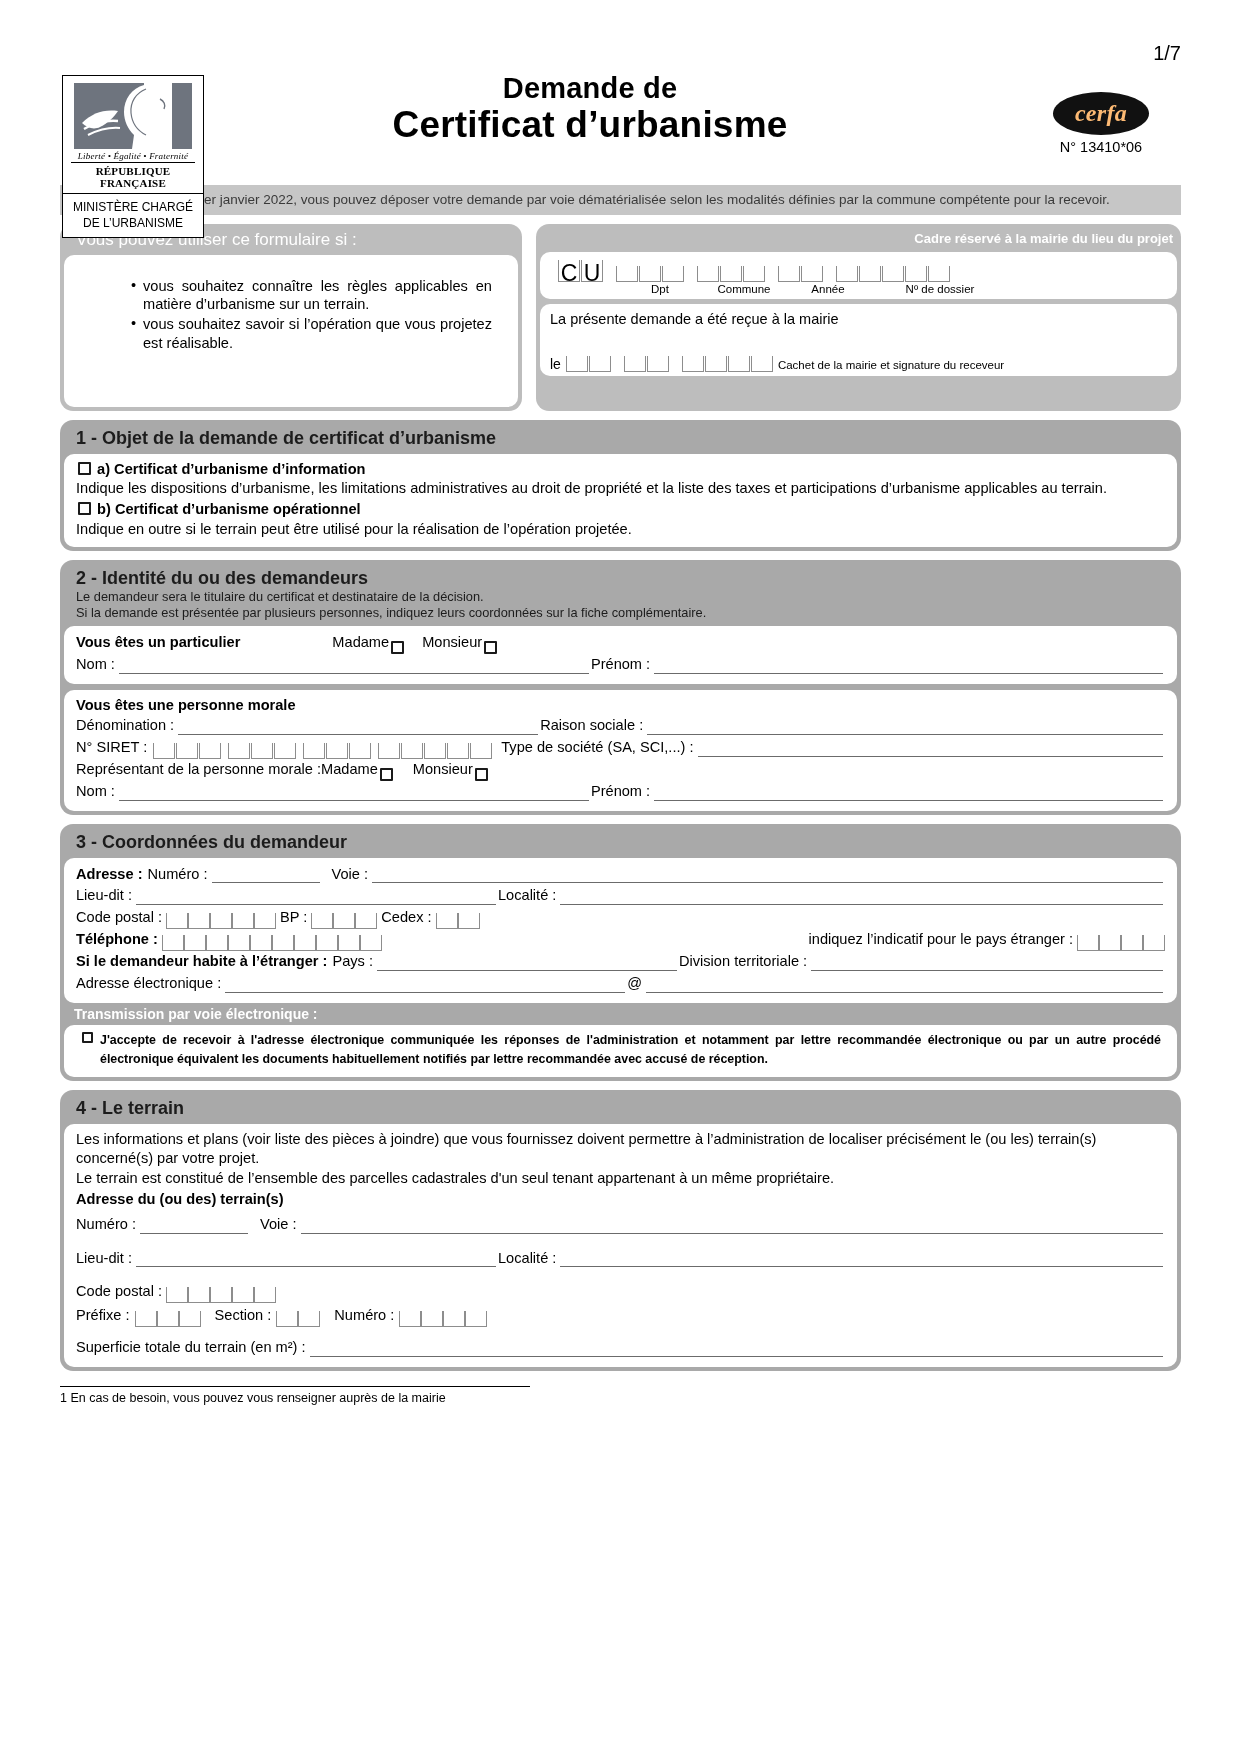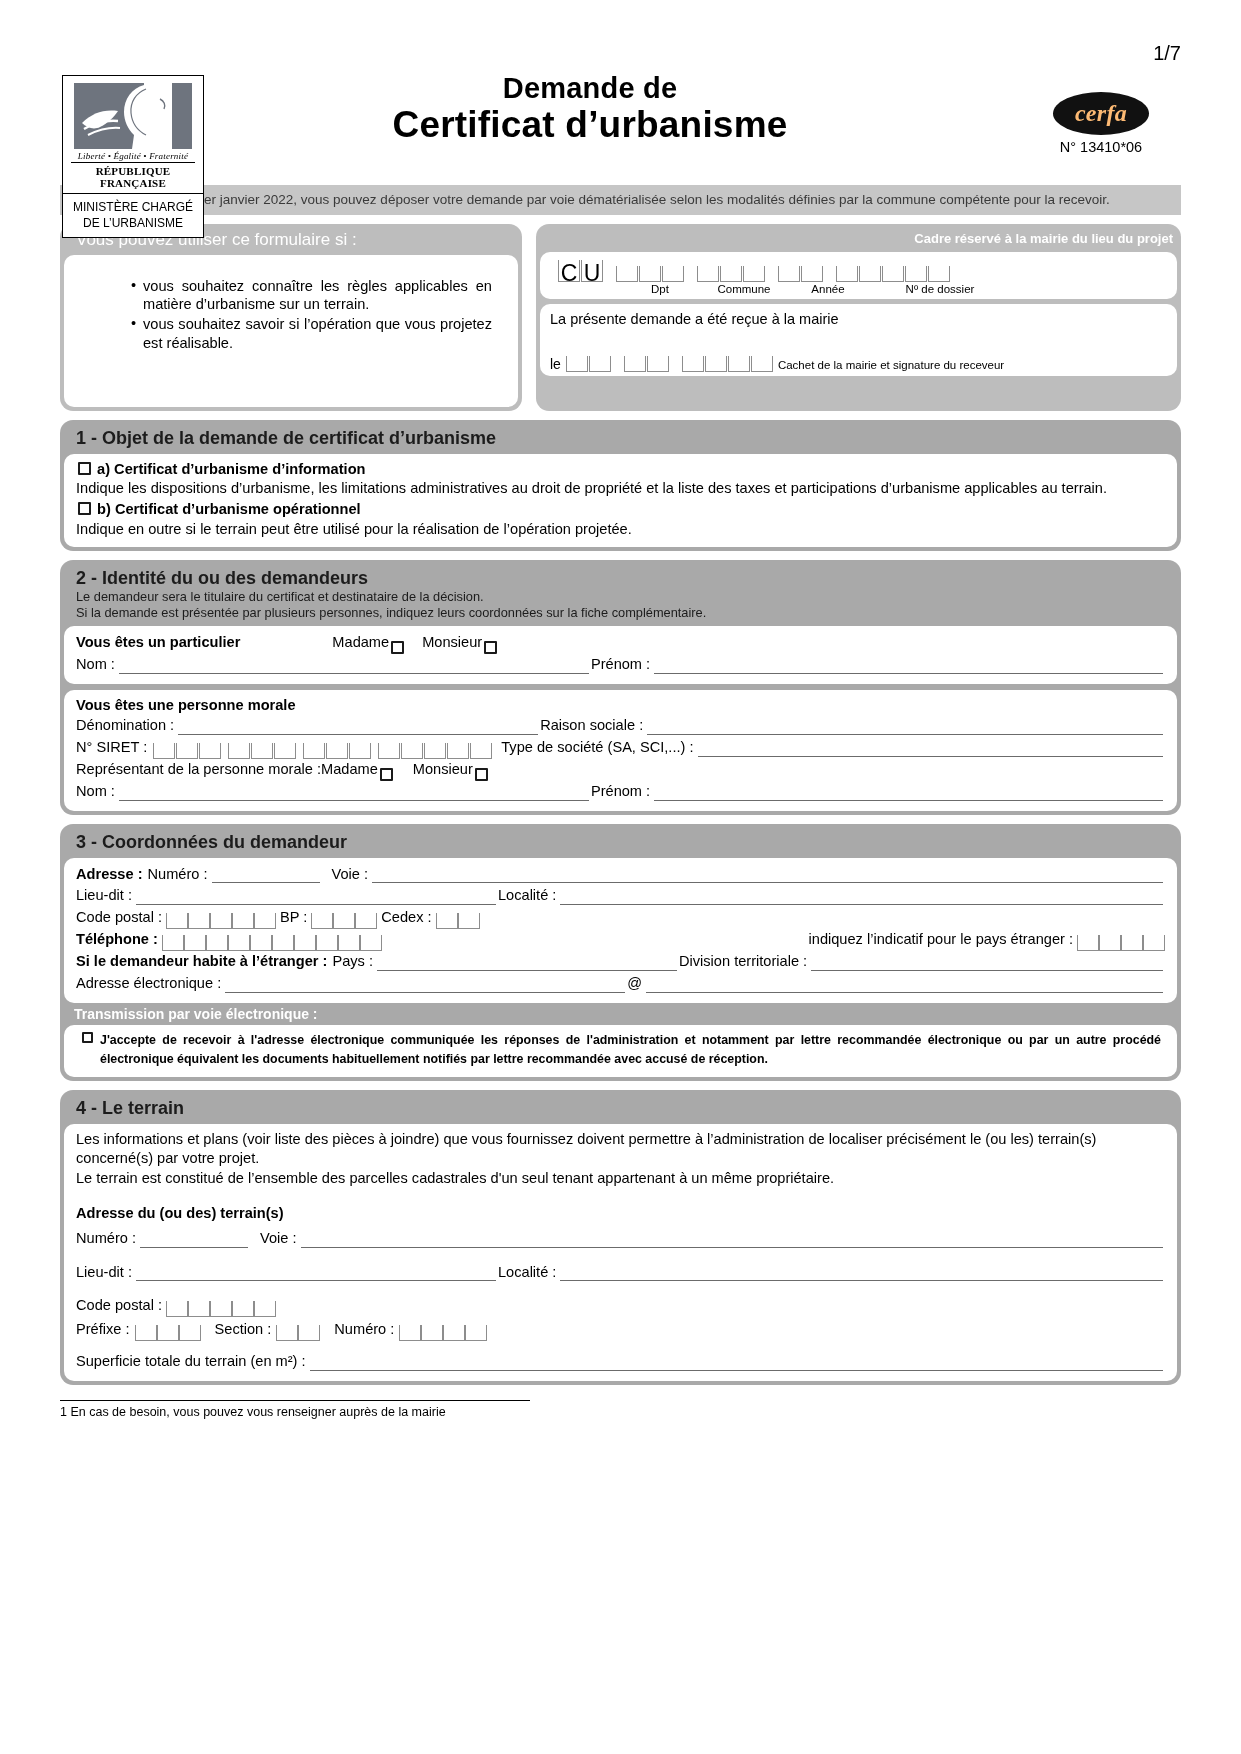--- a/index.html
+++ b/index.html
@@ -472,21 +472,21 @@
     </div>
   </div>
 
   <div class="section">
     <div class="sec-head">
       <div class="sec-title">4 - Le terrain</div>
     </div>
     <div class="sec-body">
       <div class="line">Les informations et plans (voir liste des pièces à joindre) que vous fournissez doivent permettre à l’administration de localiser précisément le (ou les) terrain(s) concerné(s) par votre projet.</div>
       <div class="line">Le terrain est constitué de l’ensemble des parcelles cadastrales d'un seul tenant appartenant à un même propriétaire.</div>
-      <div class="line bold" style="margin-top:16px;">Adresse du (ou des) terrain(s)</div>
+      <div class="line bold" style="margin-top:2px;">Adresse du (ou des) terrain(s)</div>
 
       <div class="row" style="margin-top:4px;">
         <span>Numéro :</span>
         <span class="fill w120"></span>
         <span style="width:10px;"></span>
         <span>Voie :</span>
         <span class="fill"></span>
       </div>
       <div class="row" style="margin-top:12px;">
         <span>Lieu-dit :</span>

